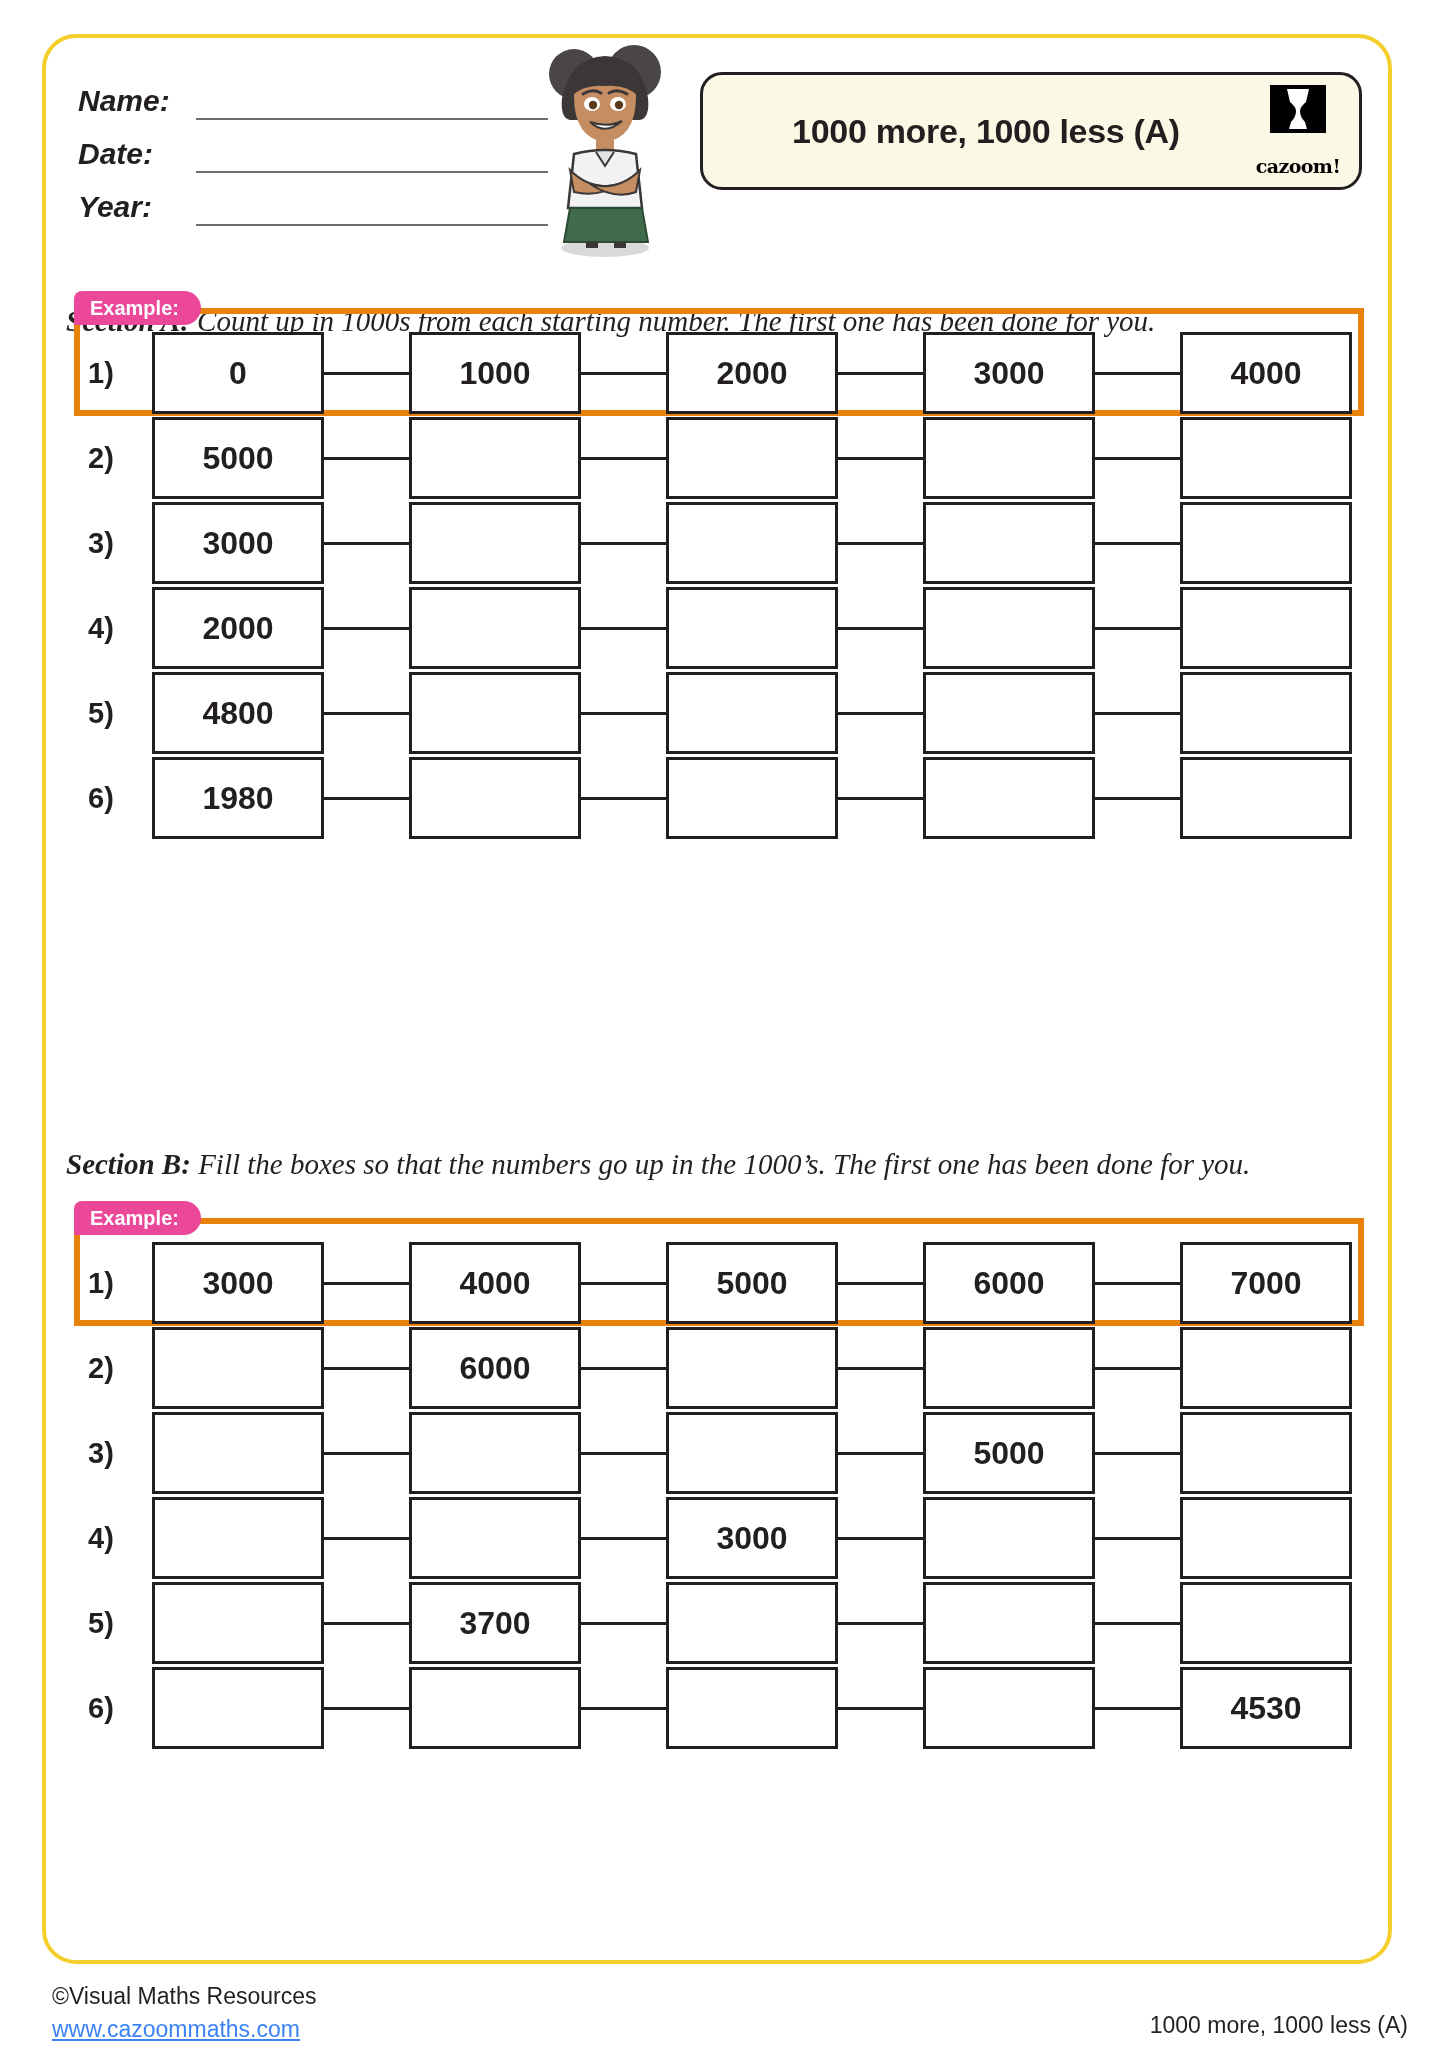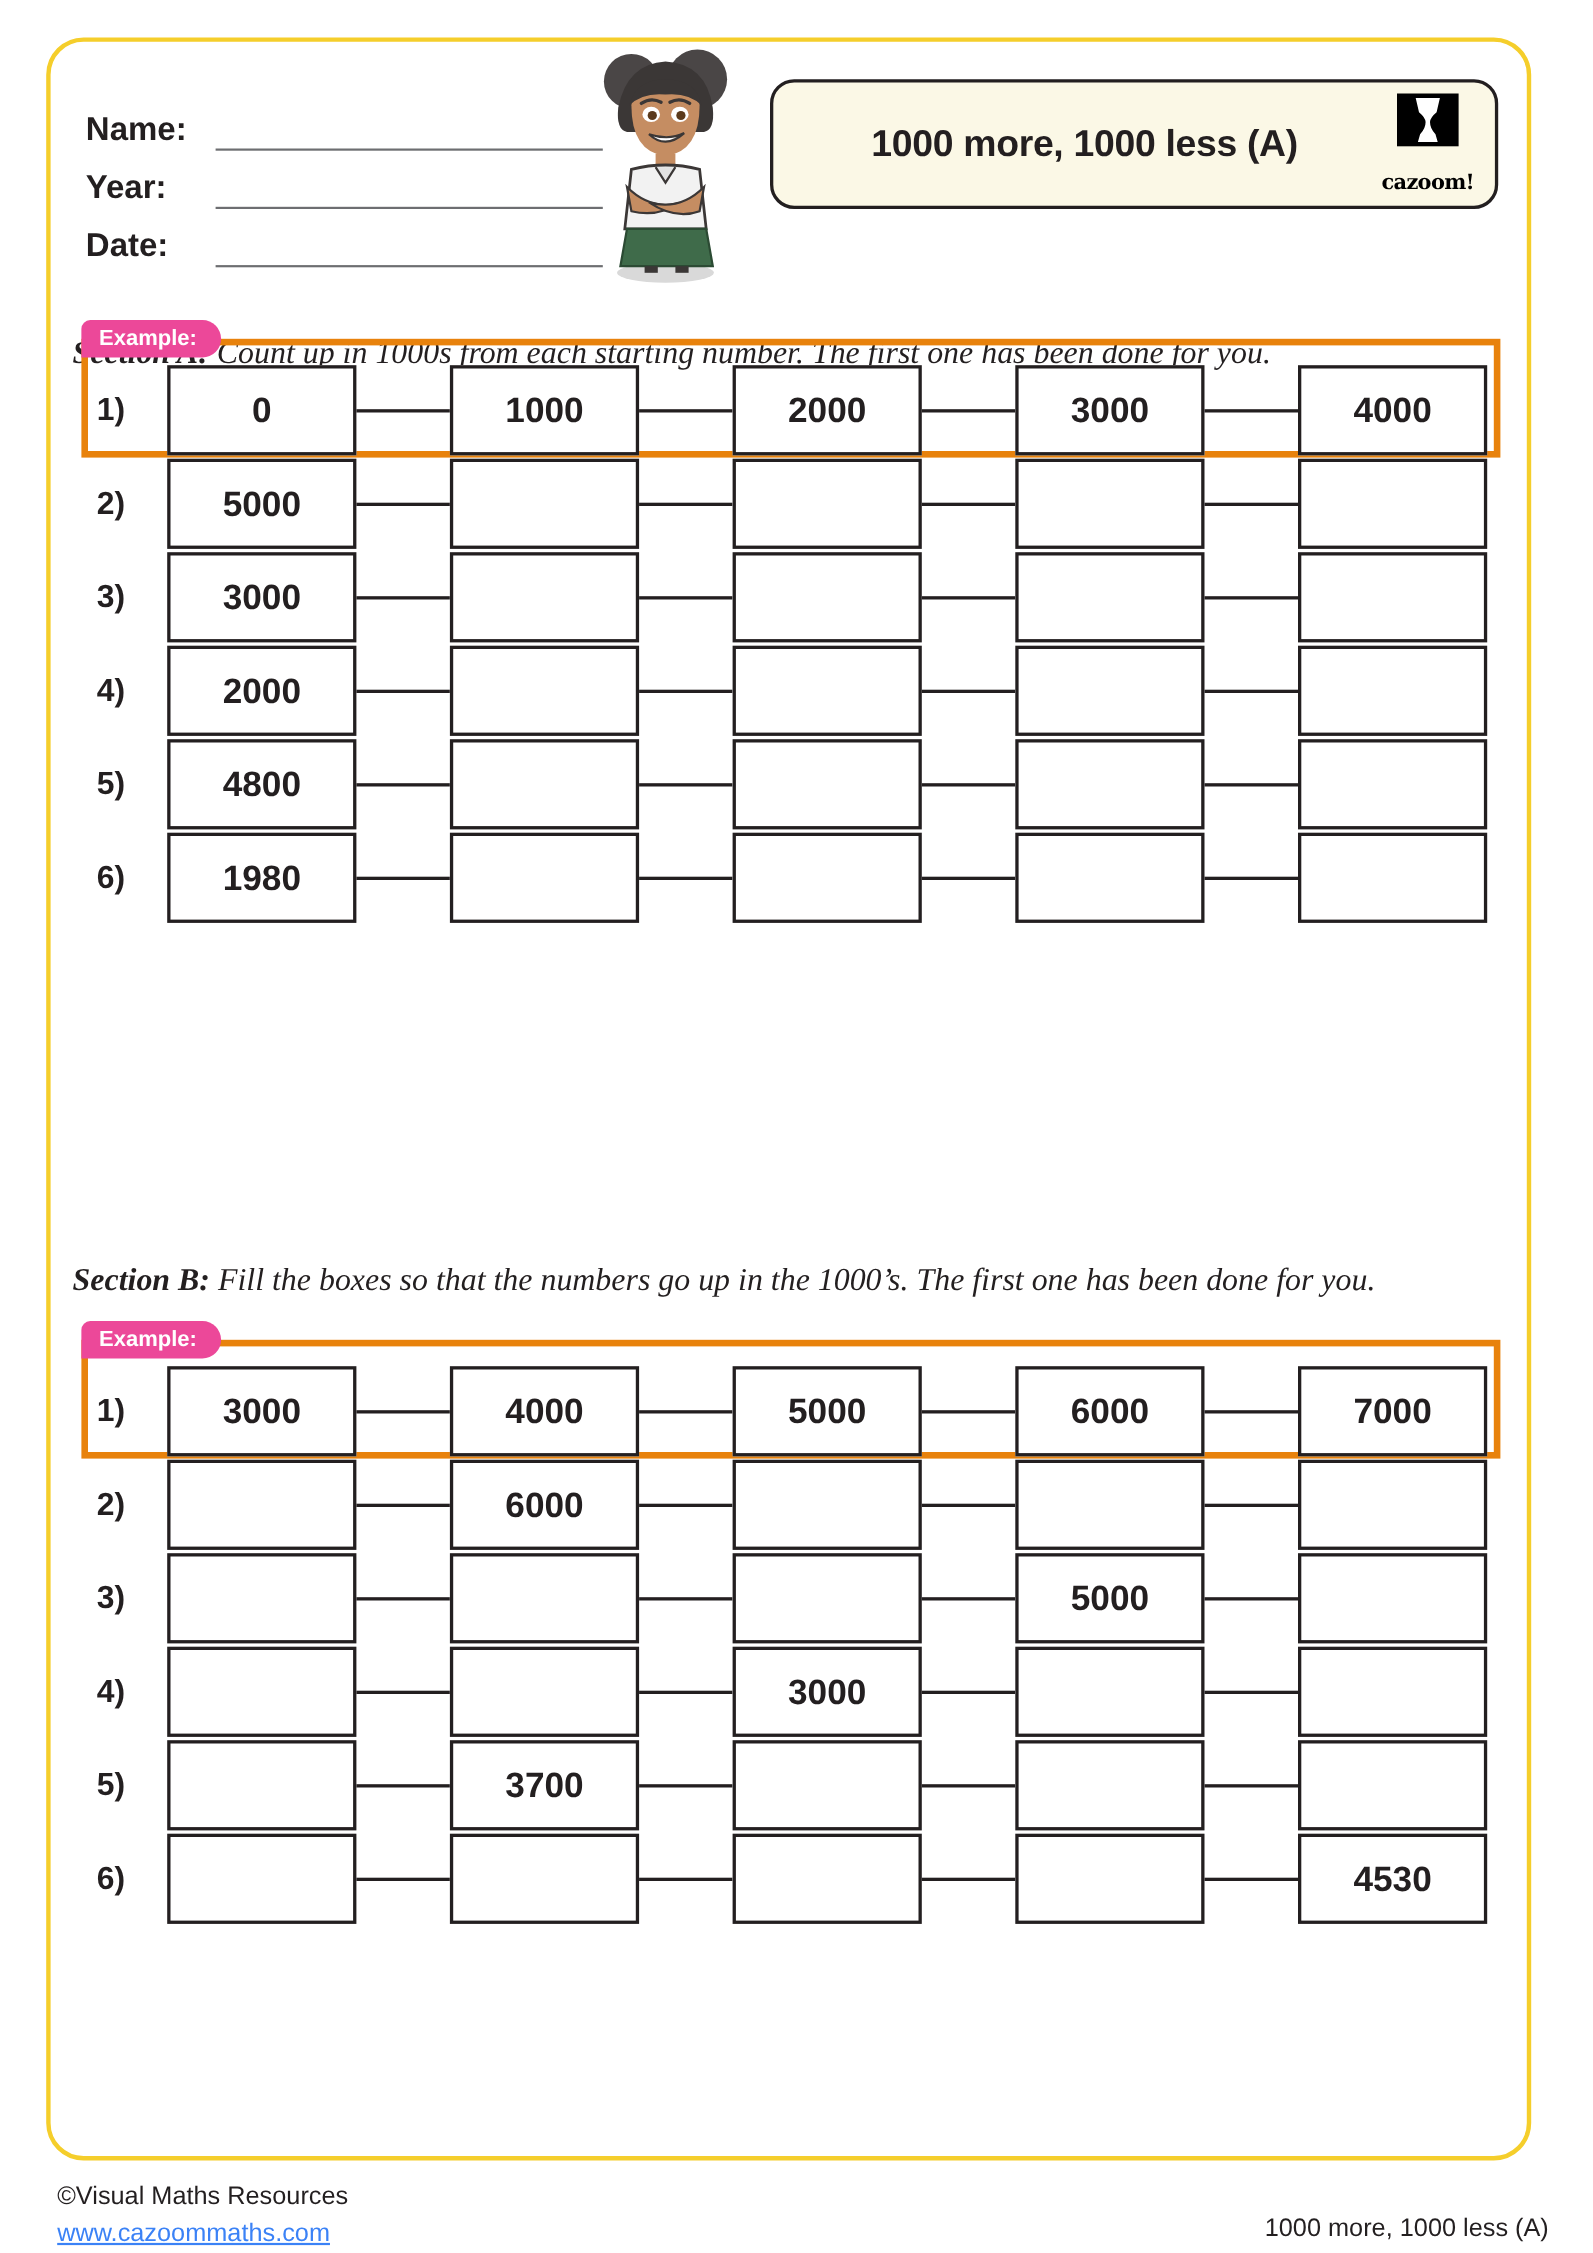--- a/index.html
+++ b/index.html
@@ -30,22 +30,23 @@
   
   #header {
     position: absolute;
     left: 0; top: 0;
     width: 1448px;
     height: 290px;
   }
   .name-block {
     position: absolute;
     left: 78px;
-    top: 84px;
+    top: 67px;
     width: 470px;
+    font-style: italic;
   }
   .name-row {
     display: flex;
     align-items: flex-end;
     height: 53px;
   }
   .name-label {
     font-size: 30px;
     font-weight: bold;
     color: #231f20;
@@ -240,25 +241,25 @@
 <div id="page-frame"></div>
 
 <div id="header">
 
   <div class="name-block">
     <div class="name-row">
       <span class="name-label">Name:</span>
       <span class="name-line"></span>
     </div>
     <div class="name-row">
+      <span class="name-label">Date:</span>
+      <span class="name-line"></span>
+    </div>
+    <div class="name-row">
       <span class="name-label">Year:</span>
-      <span class="name-line"></span>
-    </div>
-    <div class="name-row">
-      <span class="name-label">Date:</span>
       <span class="name-line"></span>
     </div>
   </div>
 
   <svg id="mascot" viewBox="0 0 150 220">
     <ellipse cx="75" cy="206" rx="44" ry="9" fill="#d9d9d9"></ellipse>
 
     <circle cx="44" cy="32" r="25" fill="#4a4646"></circle>
     <circle cx="104" cy="30" r="27" fill="#4a4646"></circle>
     <path d="M32 56 Q40 16 75 14 Q112 16 118 56 Q120 76 110 78 L40 78 Q30 76 32 56 Z" fill="#3b3736"></path>

